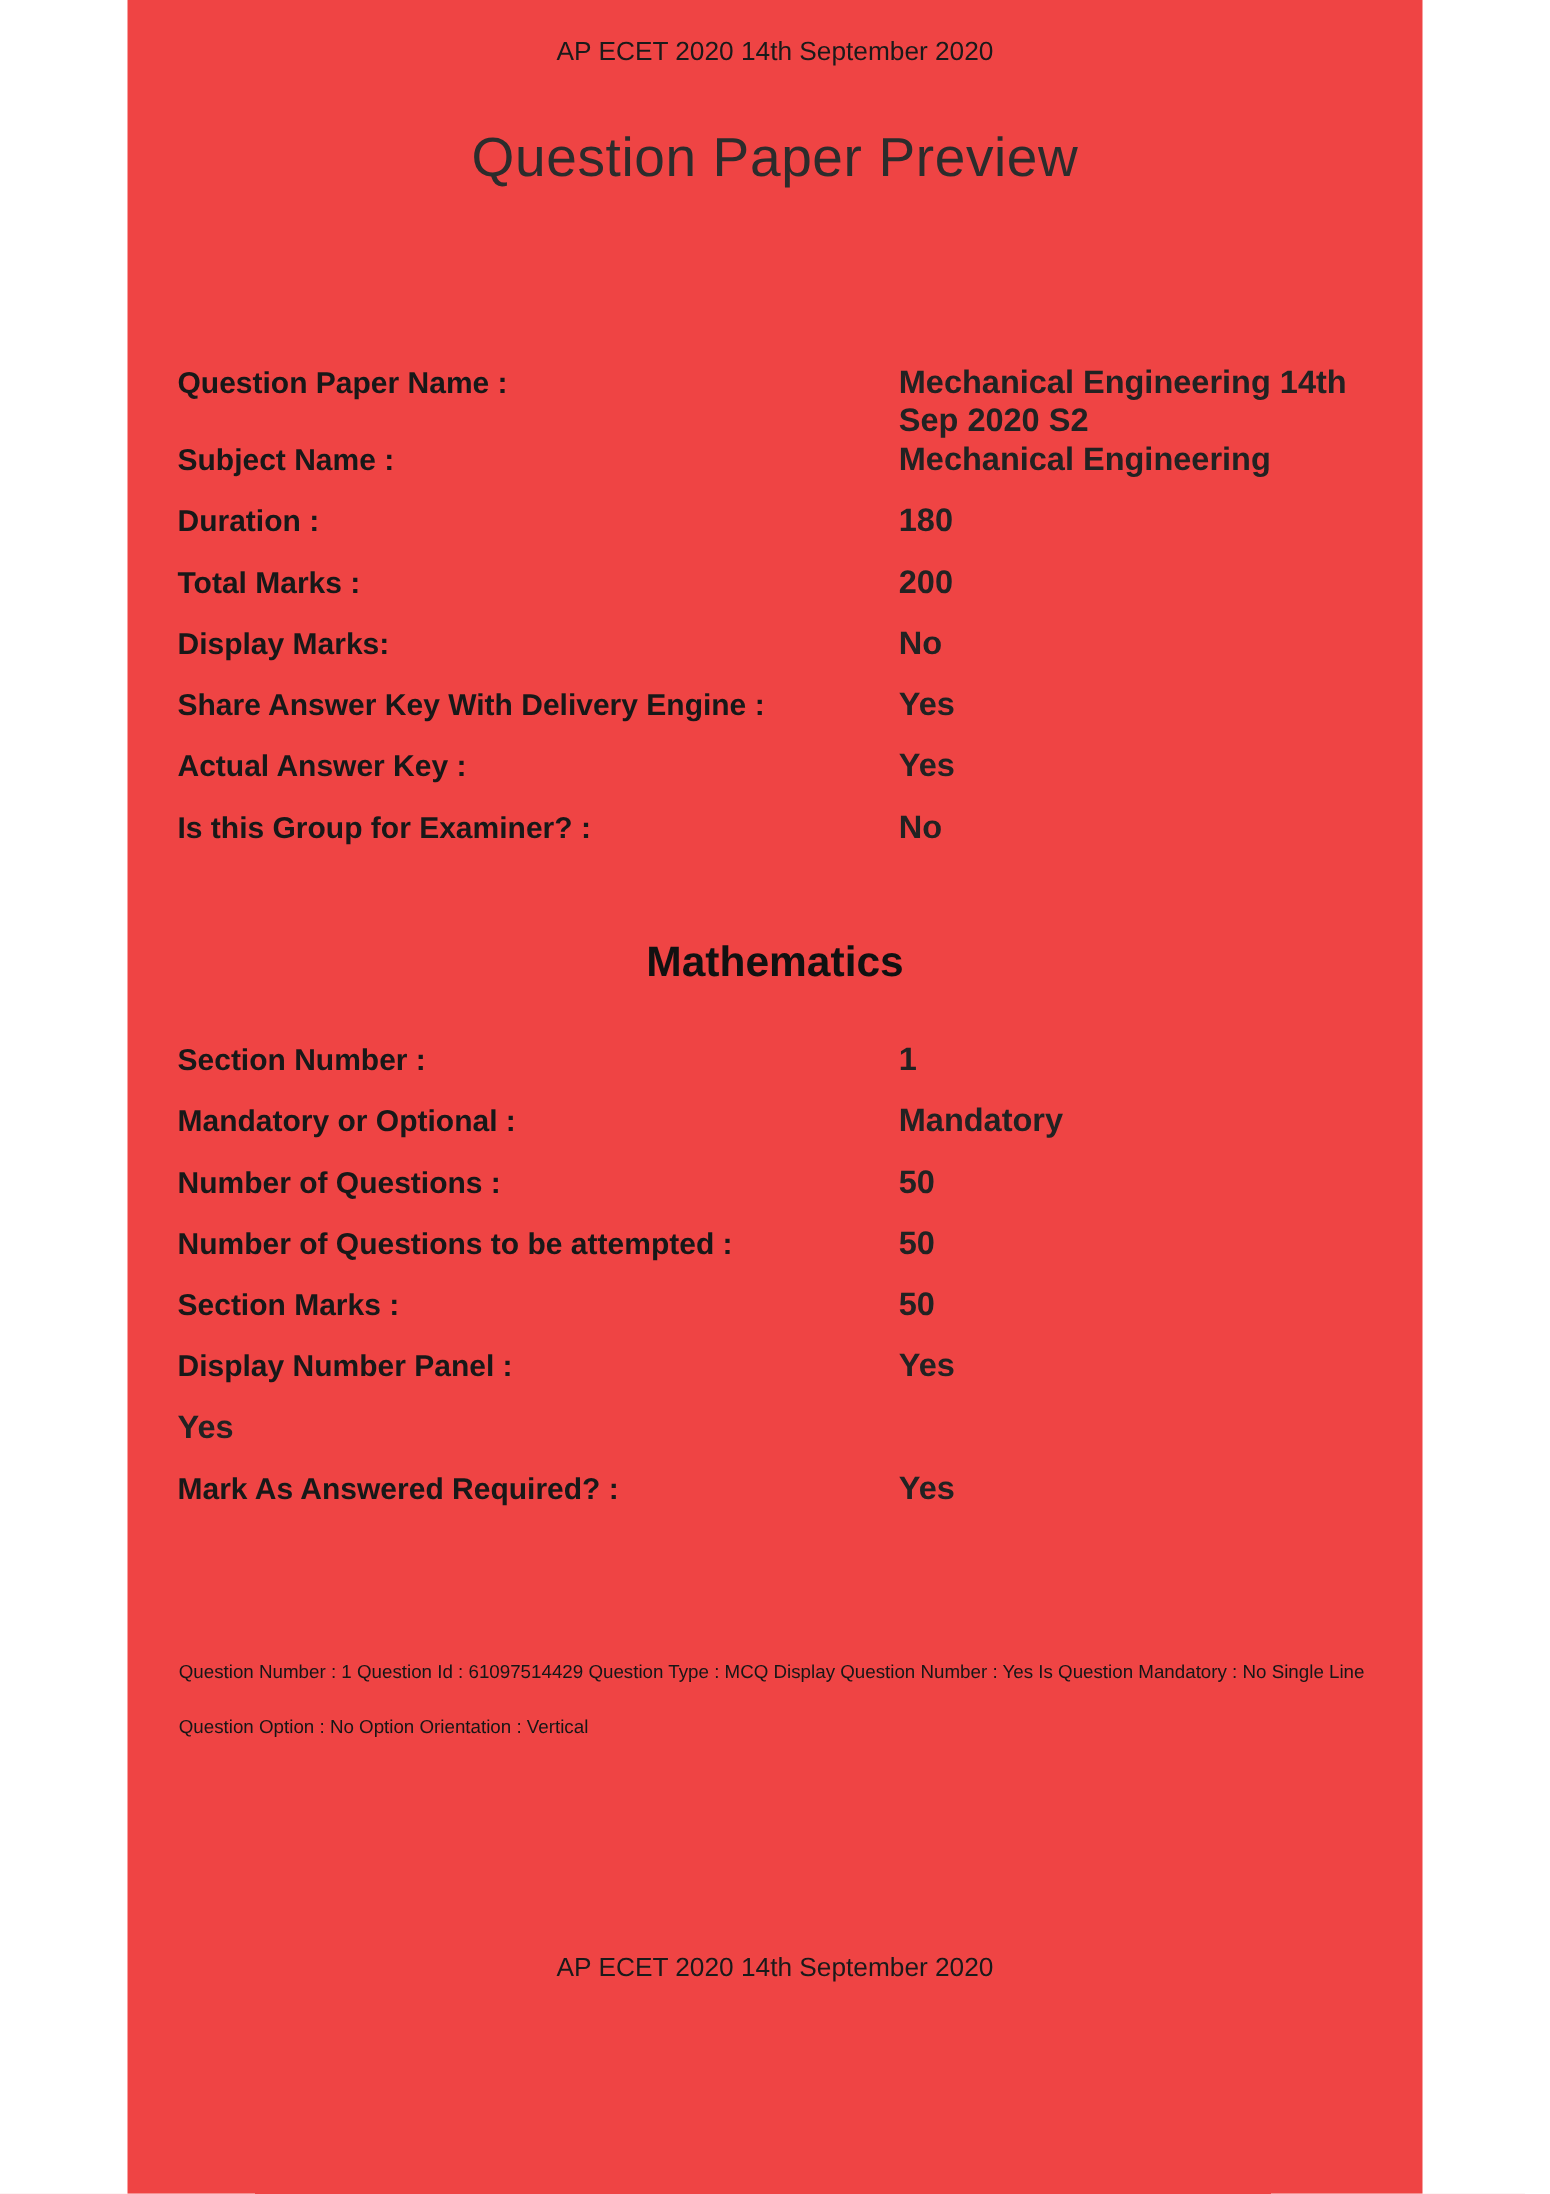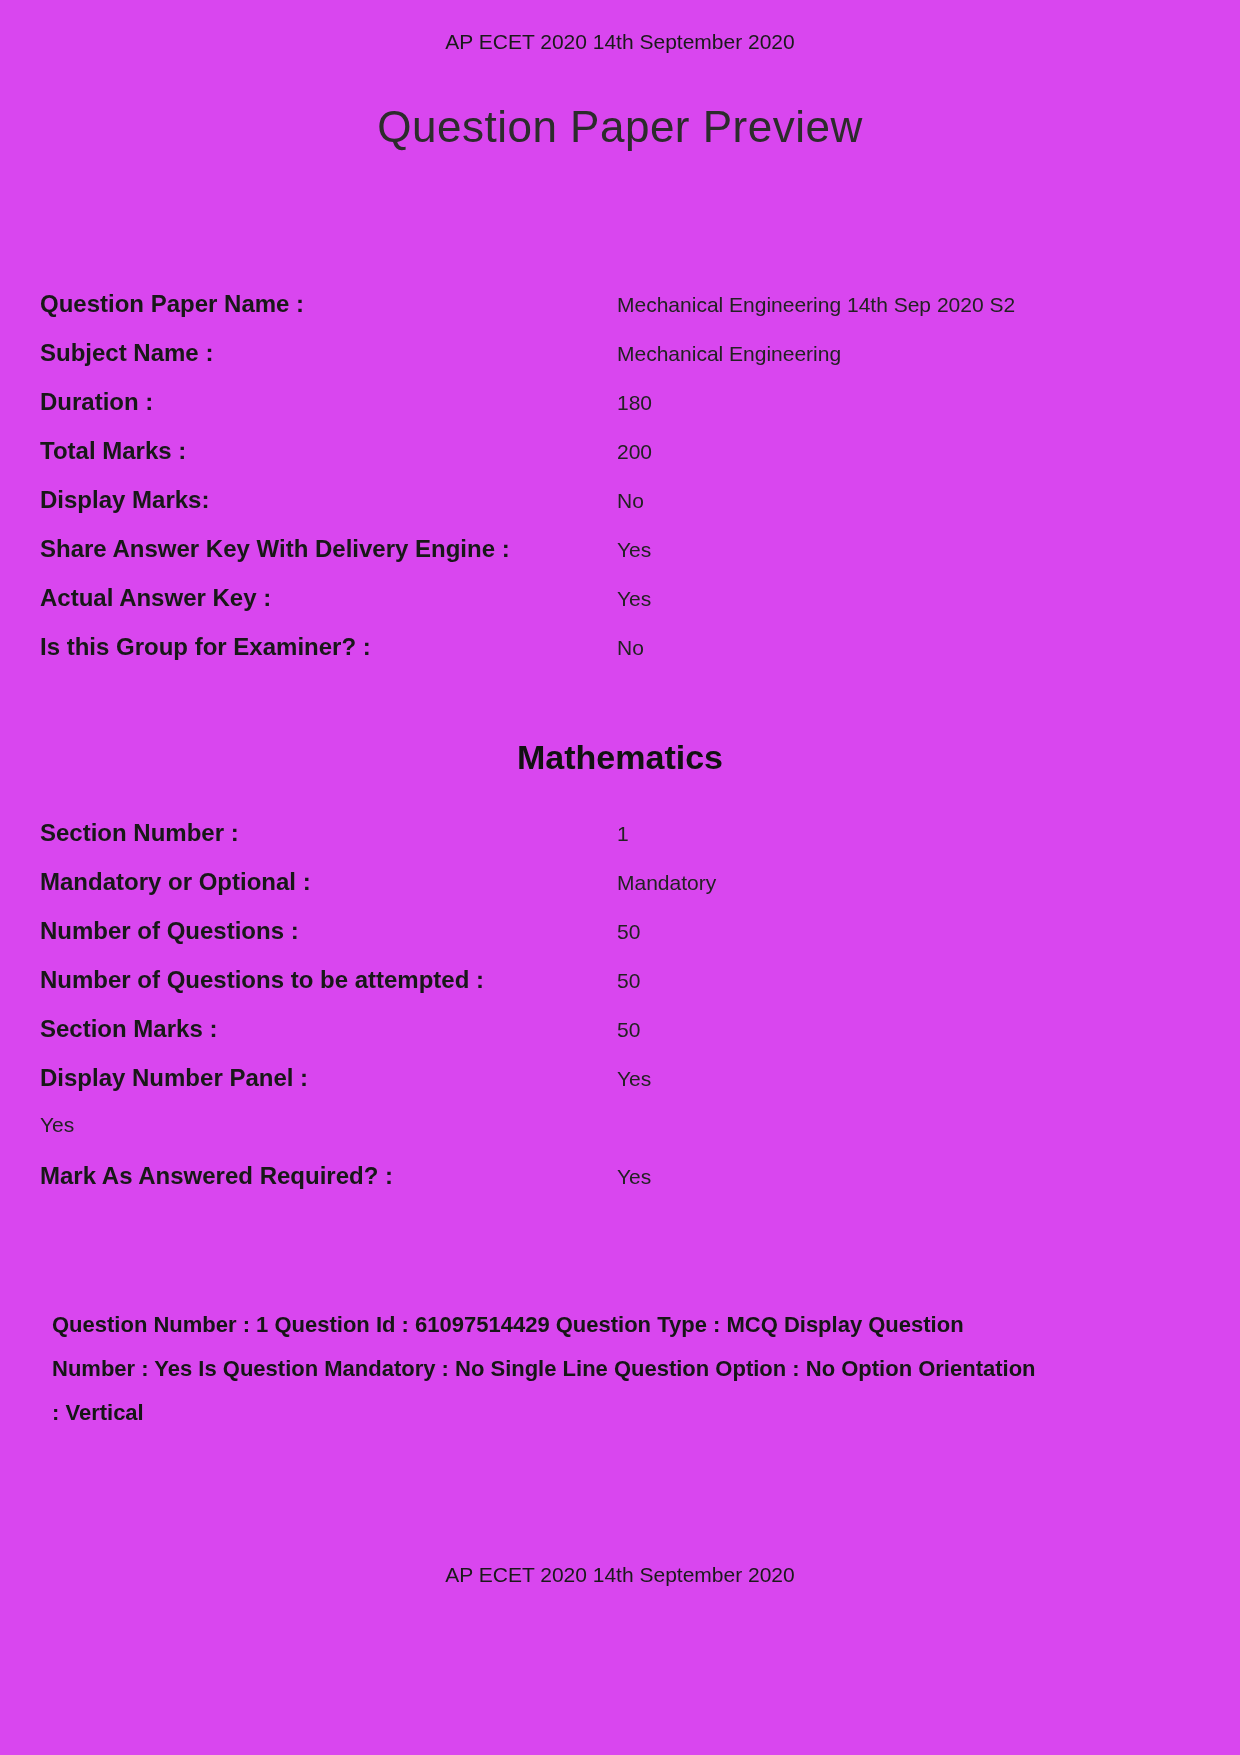--- a/index.html
+++ b/index.html
@@ -2,24 +2,24 @@
 <html><head>
 <meta charset="utf-8">
 <style>
   * { margin: 0; padding: 0; box-sizing: border-box; }
   html, body {
     background: #ffffff;
     font-family: "Liberation Sans", sans-serif;
     color: #1e1e1e;
   }
   .page {
-    width: 1240px;
+    width: 1036px;
     min-height: 1755px;
     margin: 0 auto;
-    background: #d946ef;
+    background: #ef4444;
     padding: 28px 40px 40px 40px;
     position: relative;
   }
   .top-header {
     text-align: center;
     font-size: 21px;
     font-weight: 400;
     color: #1a1a1a;
     margin-top: 2px;
   }
@@ -39,40 +39,40 @@
     align-items: baseline;
     min-height: 49px;
   }
   .info-label {
     flex: 0 0 577px;
     font-weight: 700;
     font-size: 24px;
     color: #181818;
   }
   .info-value {
-    font-weight: 400;
-    font-size: 21px;
+    font-weight: 700;
+    font-size: 26px;
     color: #222222;
   }
   .section-title {
     text-align: center;
     font-size: 34px;
     font-weight: 700;
     color: #111111;
     margin-top: 56px;
   }
   .section-table {
     margin-top: 42px;
   }
   .question-meta {
     margin-top: 92px;
-    margin-left: 12px;
+    margin-left: 1px;
     max-width: 990px;
-    font-weight: 700;
-    font-size: 22px;
+    font-weight: 400;
+    font-size: 15px;
     line-height: 44px;
     color: #161616;
   }
   .footer-header {
     position: absolute;
     bottom: 168px;
     left: 0;
     right: 0;
     text-align: center;
     font-size: 21px;

